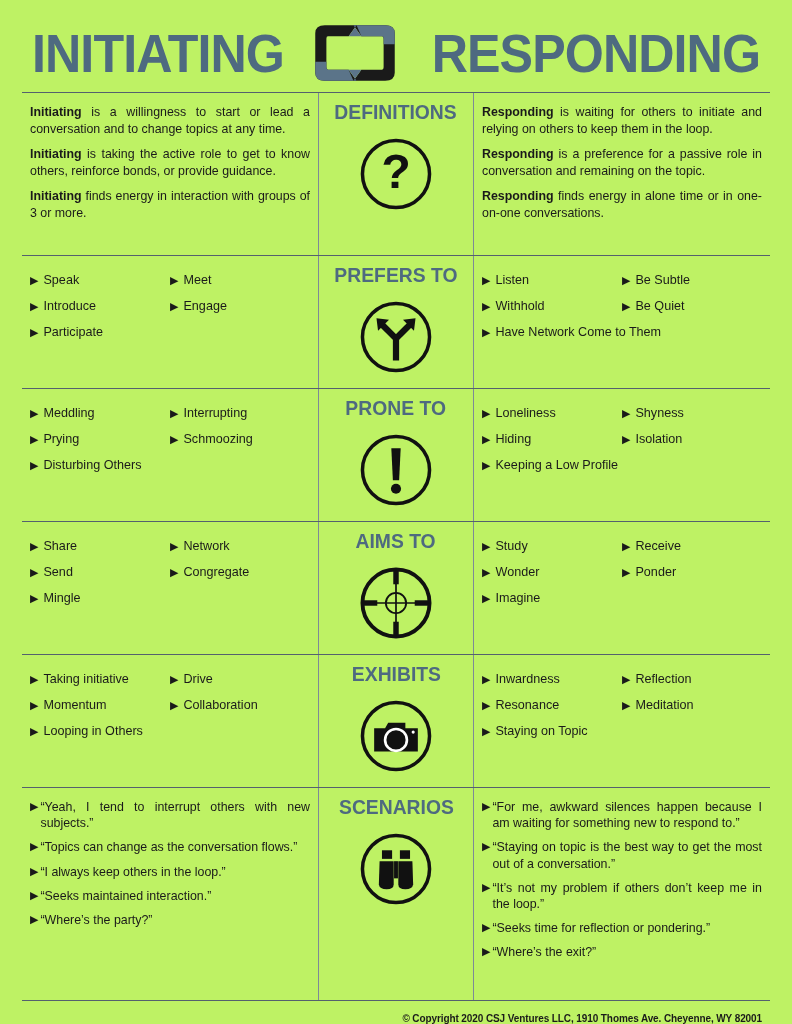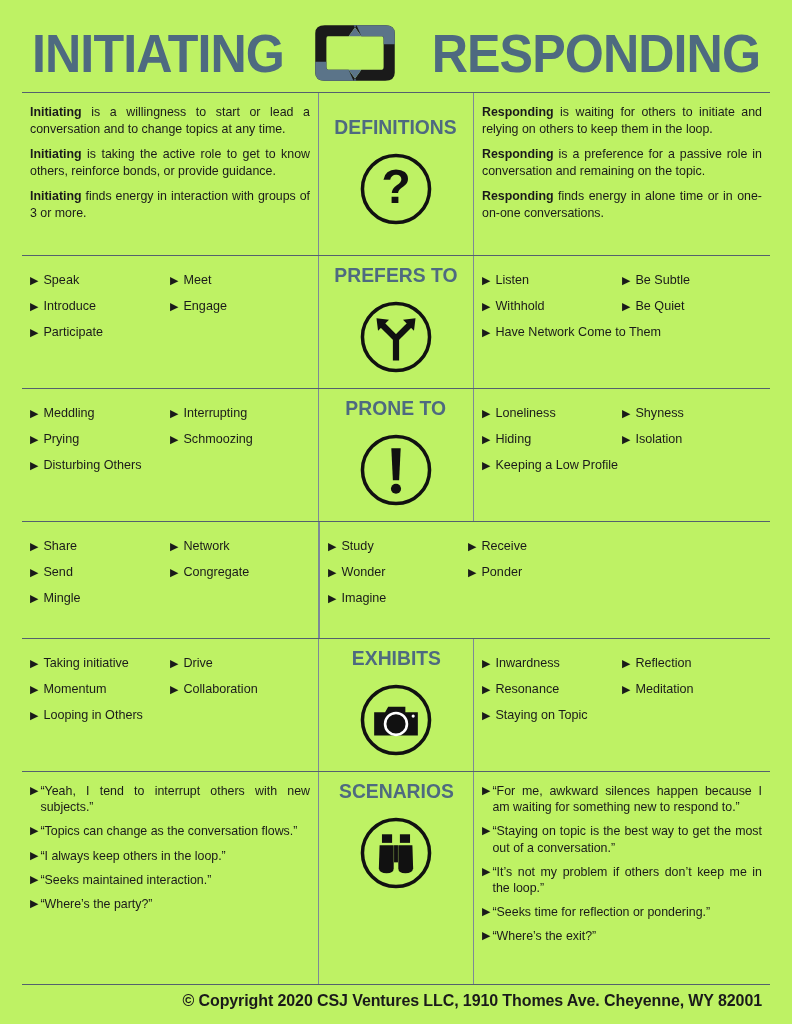--- a/index.html
+++ b/index.html
@@ -40,21 +40,21 @@
   .hdr-title.right { transform-origin: right center; text-align: right; }
   .logo { width: 96px; height: 62px; flex: 0 0 auto; }
 
   
   .grid { width: 100%; }
   .row {
     display: flex;
     border-top: 1.6px solid #54616e;
     align-items: stretch;
   }
-  .row.first { border-top: 1.6px solid #54616e; align-items: center; }
+  .row.first { border-top: 1.6px solid #54616e; }
   .col-left, .col-right {
     width: 297px;
     flex: 0 0 297px;
     padding: 11px 8px 10px 8px;
   }
   .col-left  { border-right: 1.4px solid #7d8a97; }
   .col-right { border-left: 1.4px solid #7d8a97; }
   .col-mid {
     flex: 1 1 auto;
     padding: 8px 4px 8px 4px;
@@ -129,21 +129,21 @@
   .row-scen .col-left, .row-scen .col-right { min-height: 212px; }
 
   
   .footer {
     border-top: 1.6px solid #54616e;
     padding-top: 7px;
     text-align: right;
     padding-right: 8px;
   }
   .footer-text {
-    font-size: 16px;
+    font-size: 10px;
     font-weight: bold;
     color: #1a1a1a;
     letter-spacing: -0.1px;
   }
   .mid-spacer { flex: 1 1 auto; }
 </style>
 </head>
 <body>
 
 <div class="page">
@@ -322,20 +322,35 @@
             <div class="trait">
               <span class="tri ">▶</span>
               <span>Congregate</span>
             </div>
             <div class="trait wide">
               <span class="tri ">▶</span>
               <span>Mingle</span>
             </div>
           </div>
         </div>
+        <div class="col-mid">
+          <div class="mid-label">AIMS TO</div>
+          <div class="mid-icon"><svg viewBox="0 0 100 100" width="78" height="78">
+              <circle cx="50" cy="50" r="43" fill="none" stroke="#111" stroke-width="5"></circle>
+              <circle cx="50" cy="50" r="13" fill="none" stroke="#111" stroke-width="2.4"></circle>
+              <line x1="50" y1="7" x2="50" y2="50" stroke="#111" stroke-width="2.2"></line>
+              <line x1="50" y1="50" x2="50" y2="93" stroke="#111" stroke-width="2.2"></line>
+              <line x1="7" y1="50" x2="93" y2="50" stroke="#111" stroke-width="2.2"></line>
+              <line x1="50" y1="9" x2="50" y2="26" stroke="#111" stroke-width="7"></line>
+              <line x1="50" y1="74" x2="50" y2="91" stroke="#111" stroke-width="7"></line>
+              <line x1="9" y1="50" x2="26" y2="50" stroke="#111" stroke-width="7"></line>
+              <line x1="74" y1="50" x2="91" y2="50" stroke="#111" stroke-width="7"></line>
+            </svg></div>
+          <div class="mid-spacer"></div>
+        </div>
         <div class="col-right">
           <div class="traits">
             <div class="trait">
               <span class="tri ">▶</span>
               <span>Study</span>
             </div>
             <div class="trait">
               <span class="tri ">▶</span>
               <span>Receive</span>
             </div>

